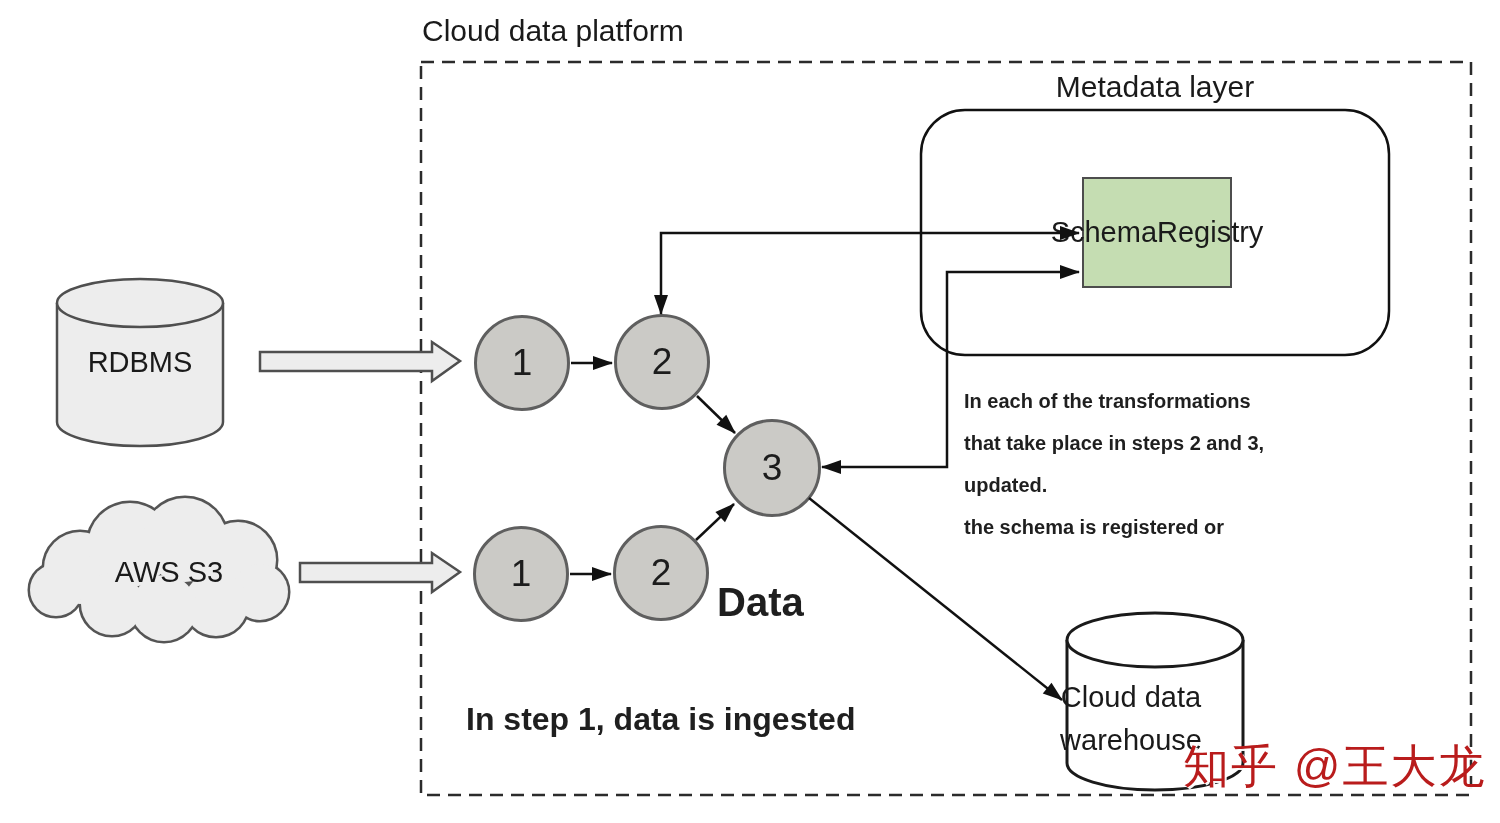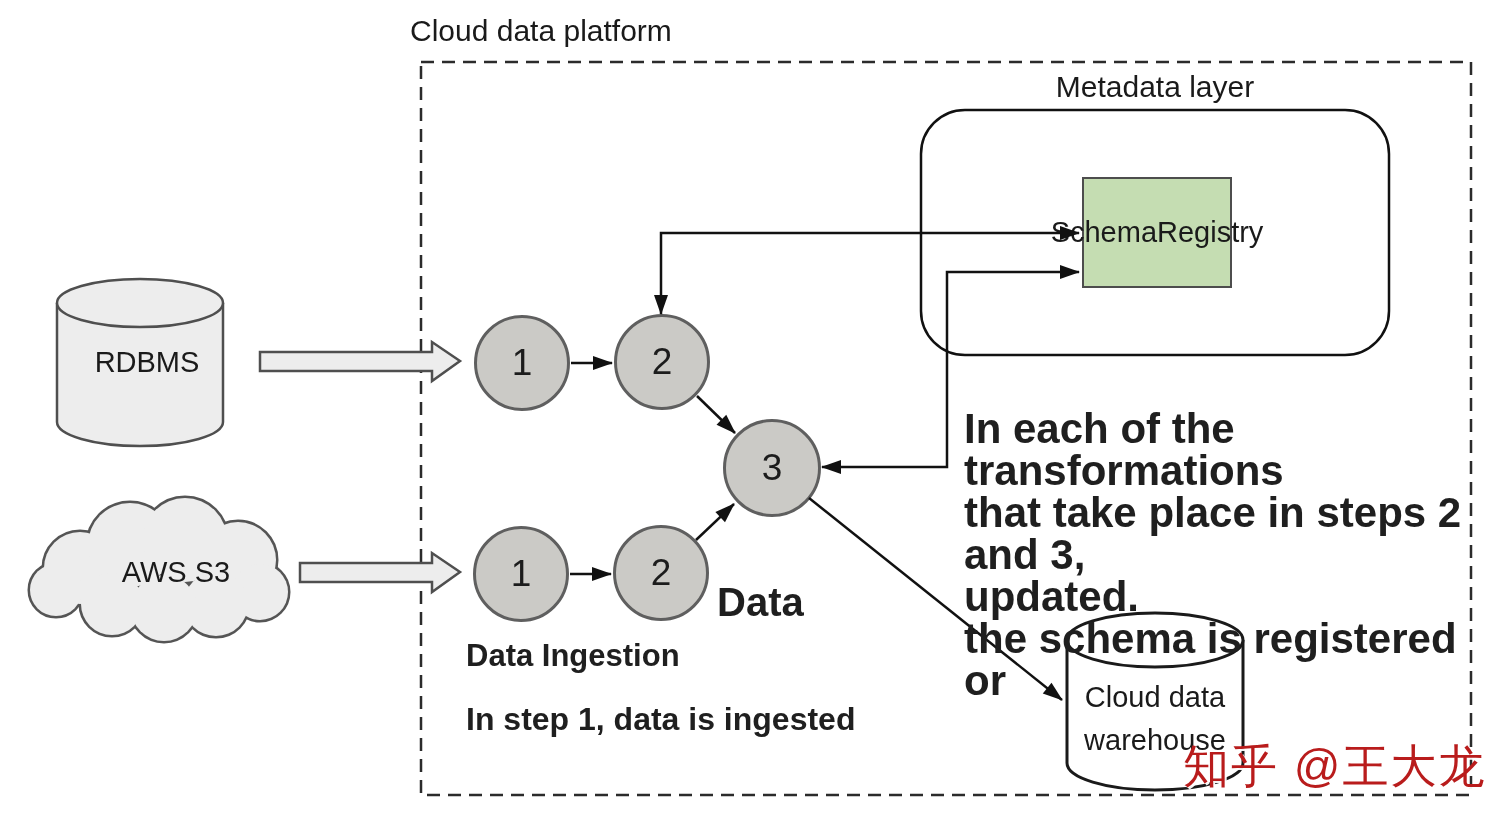--- a/index.html
+++ b/index.html
@@ -7,45 +7,45 @@
     position:relative;
     width:1500px;height:823px;
     background:#ffffff;
     font-family:"Liberation Sans",sans-serif;
     color:#1a1a1a;
     overflow:hidden;
   }
   .layer{position:absolute;left:0;top:0;z-index:3;pointer-events:none;}
   .abs{position:absolute;}
 
-  .title{left:410px;top:14px;font-size:30px;z-index:4;}
+  .title{left:422px;top:14px;font-size:30px;z-index:4;}
   .meta-label{left:920px;top:70px;width:470px;text-align:center;font-size:30px;z-index:4;}
 
   .schema-box{
     left:1082px;top:177px;width:150px;height:111px;
     background:#c5ddb2;border:2px solid #4d4d4d;box-sizing:border-box;
     display:flex;flex-direction:row;align-items:center;justify-content:center;
     font-size:29px;line-height:37px;z-index:2;
   }
 
   .step{
     box-sizing:border-box;width:96px;height:96px;border-radius:50%;
     background:#cbcac6;border:3px solid #5f5f5f;
     display:flex;align-items:center;justify-content:center;
     font-size:37px;color:#1c1c1c;z-index:2;
   }
   .step.big{width:98px;height:98px;}
 
-  .src-label{font-size:29px;text-align:center;z-index:4;margin-left:7px;}
-  .wh-label{left:1067px;top:676px;width:176px;text-align:center;font-size:29px;line-height:43px;z-index:4;}
+  .src-label{font-size:29px;text-align:center;z-index:4;}
+  .wh-label{left:1043px;top:676px;width:176px;text-align:center;font-size:29px;line-height:43px;z-index:4;}
 
   .note{font-weight:700;color:#1f1f1f;z-index:4;}
   .ingestion-label{left:466px;top:638px;font-size:31px;}
   .transform-label{left:717px;top:540px;font-size:40px;line-height:47px;margin-top:39px;}
-  .schema-note{left:964px;top:380px;font-size:42px;line-height:42px;margin-top:28px;}
+  .schema-note{left:964px;top:380px;font-size:20px;line-height:42px;}
   .ingest-note{left:466px;top:698px;font-size:32px;line-height:43px;}
 
   .watermark{
     left:1183px;top:736px;font-size:46px;color:#b91c1c;
     text-shadow:2px 2px 0 rgba(255,255,255,0.95);
     letter-spacing:2px;z-index:5;white-space:nowrap;
   }
 </style>
 </head>
 <body>
@@ -128,21 +128,20 @@
   <div class="abs step" style="left:613px;top:525px;">2</div>
 
   <div class="abs src-label" style="left:57px;top:346px;width:166px;">RDBMS</div>
   <div class="abs src-label" style="left:104px;top:556px;width:130px;">AWS S3</div>
 
   <div class="abs wh-label">
     <div>Cloud data</div>
     <div>warehouse</div>
   </div>
 
-  <div class="abs note ingestion-label">Data Ingestion</div>
 
   <div class="abs note transform-label">
     <div>Data</div>
   </div>
 
   <div class="abs note schema-note">
     <div>In each of the transformations</div>
     <div>that take place in steps 2 and 3,</div>
     <div>updated.</div>
     <div>the schema is registered or</div>

